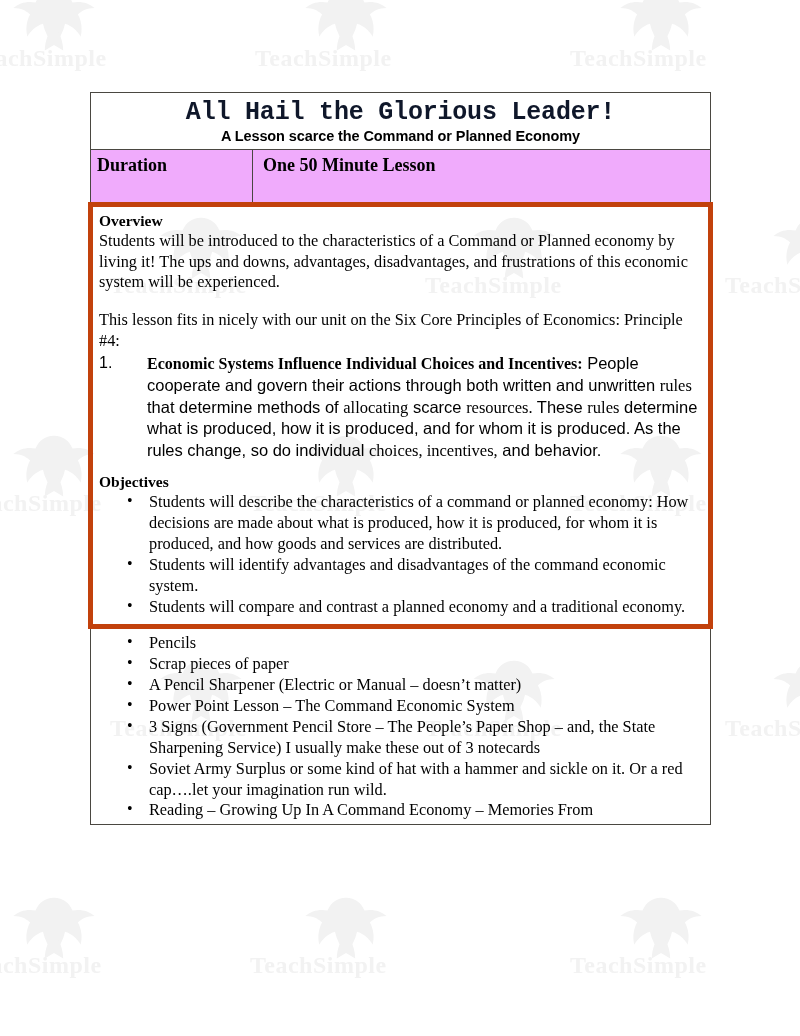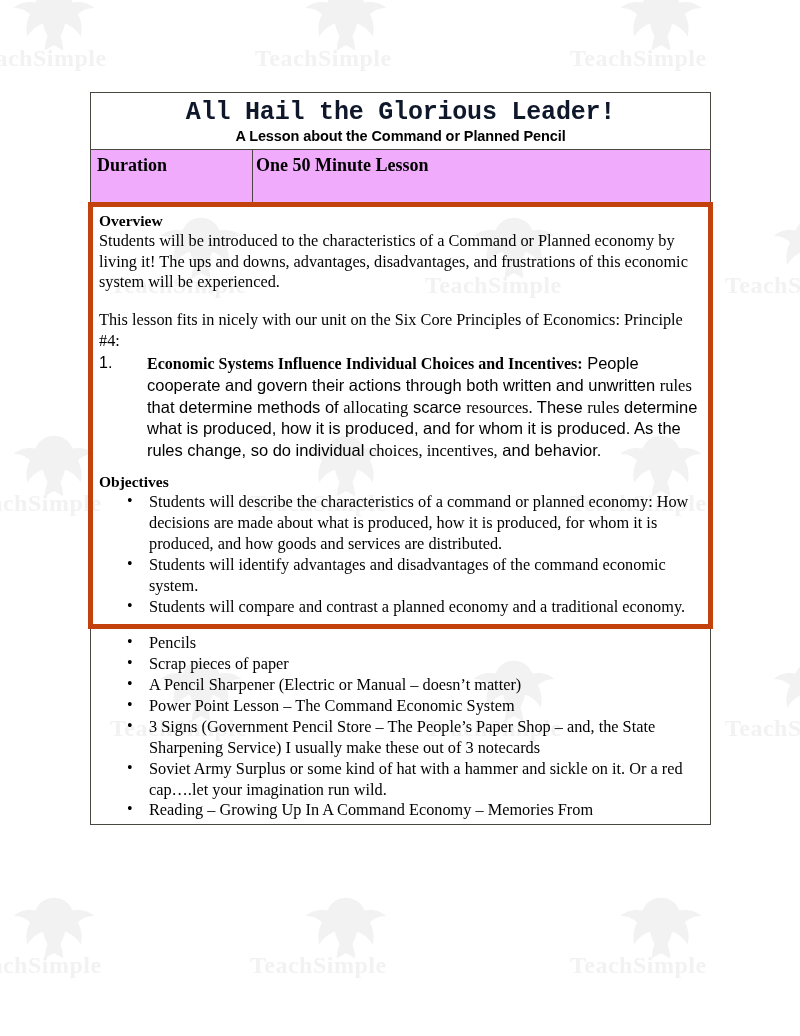--- a/index.html
+++ b/index.html
@@ -86,21 +86,21 @@
   
   .peach {
     background: #f0abfc;
   }
   #duration-label-cell {
     width: 155px;
     padding: 5px 0 26px 6px;
     border: 1px solid #4a4741;
   }
   #duration-value-cell {
-    padding: 5px 0 26px 3px;
+    padding: 5px 0 26px 10px;
     border: 1px solid #4a4741;
   }
   .duration-text {
     font-family: "Liberation Serif", serif;
     font-weight: bold;
     font-size: 18px;
     color: #000;
   }
 
   
@@ -344,21 +344,21 @@
   </div>
 
 <div id="sheet">
 
   <table id="lesson-table">
     <tbody>
 
       <tr>
         <td id="title-cell" colspan="2">
           <div id="doc-title">All Hail the Glorious Leader!</div>
-          <div id="doc-subtitle">A Lesson about the Command or Planned Pencil</div>
+          <div id="doc-subtitle">A Lesson scarce the Command or Planned Economy</div>
         </td>
       </tr>
 
       <tr>
         <td id="duration-label-cell" class="peach">
           <span class="duration-text">Duration</span>
         </td>
         <td id="duration-value-cell" class="peach">
           <span class="duration-text">One 50 Minute Lesson</span>
         </td>

